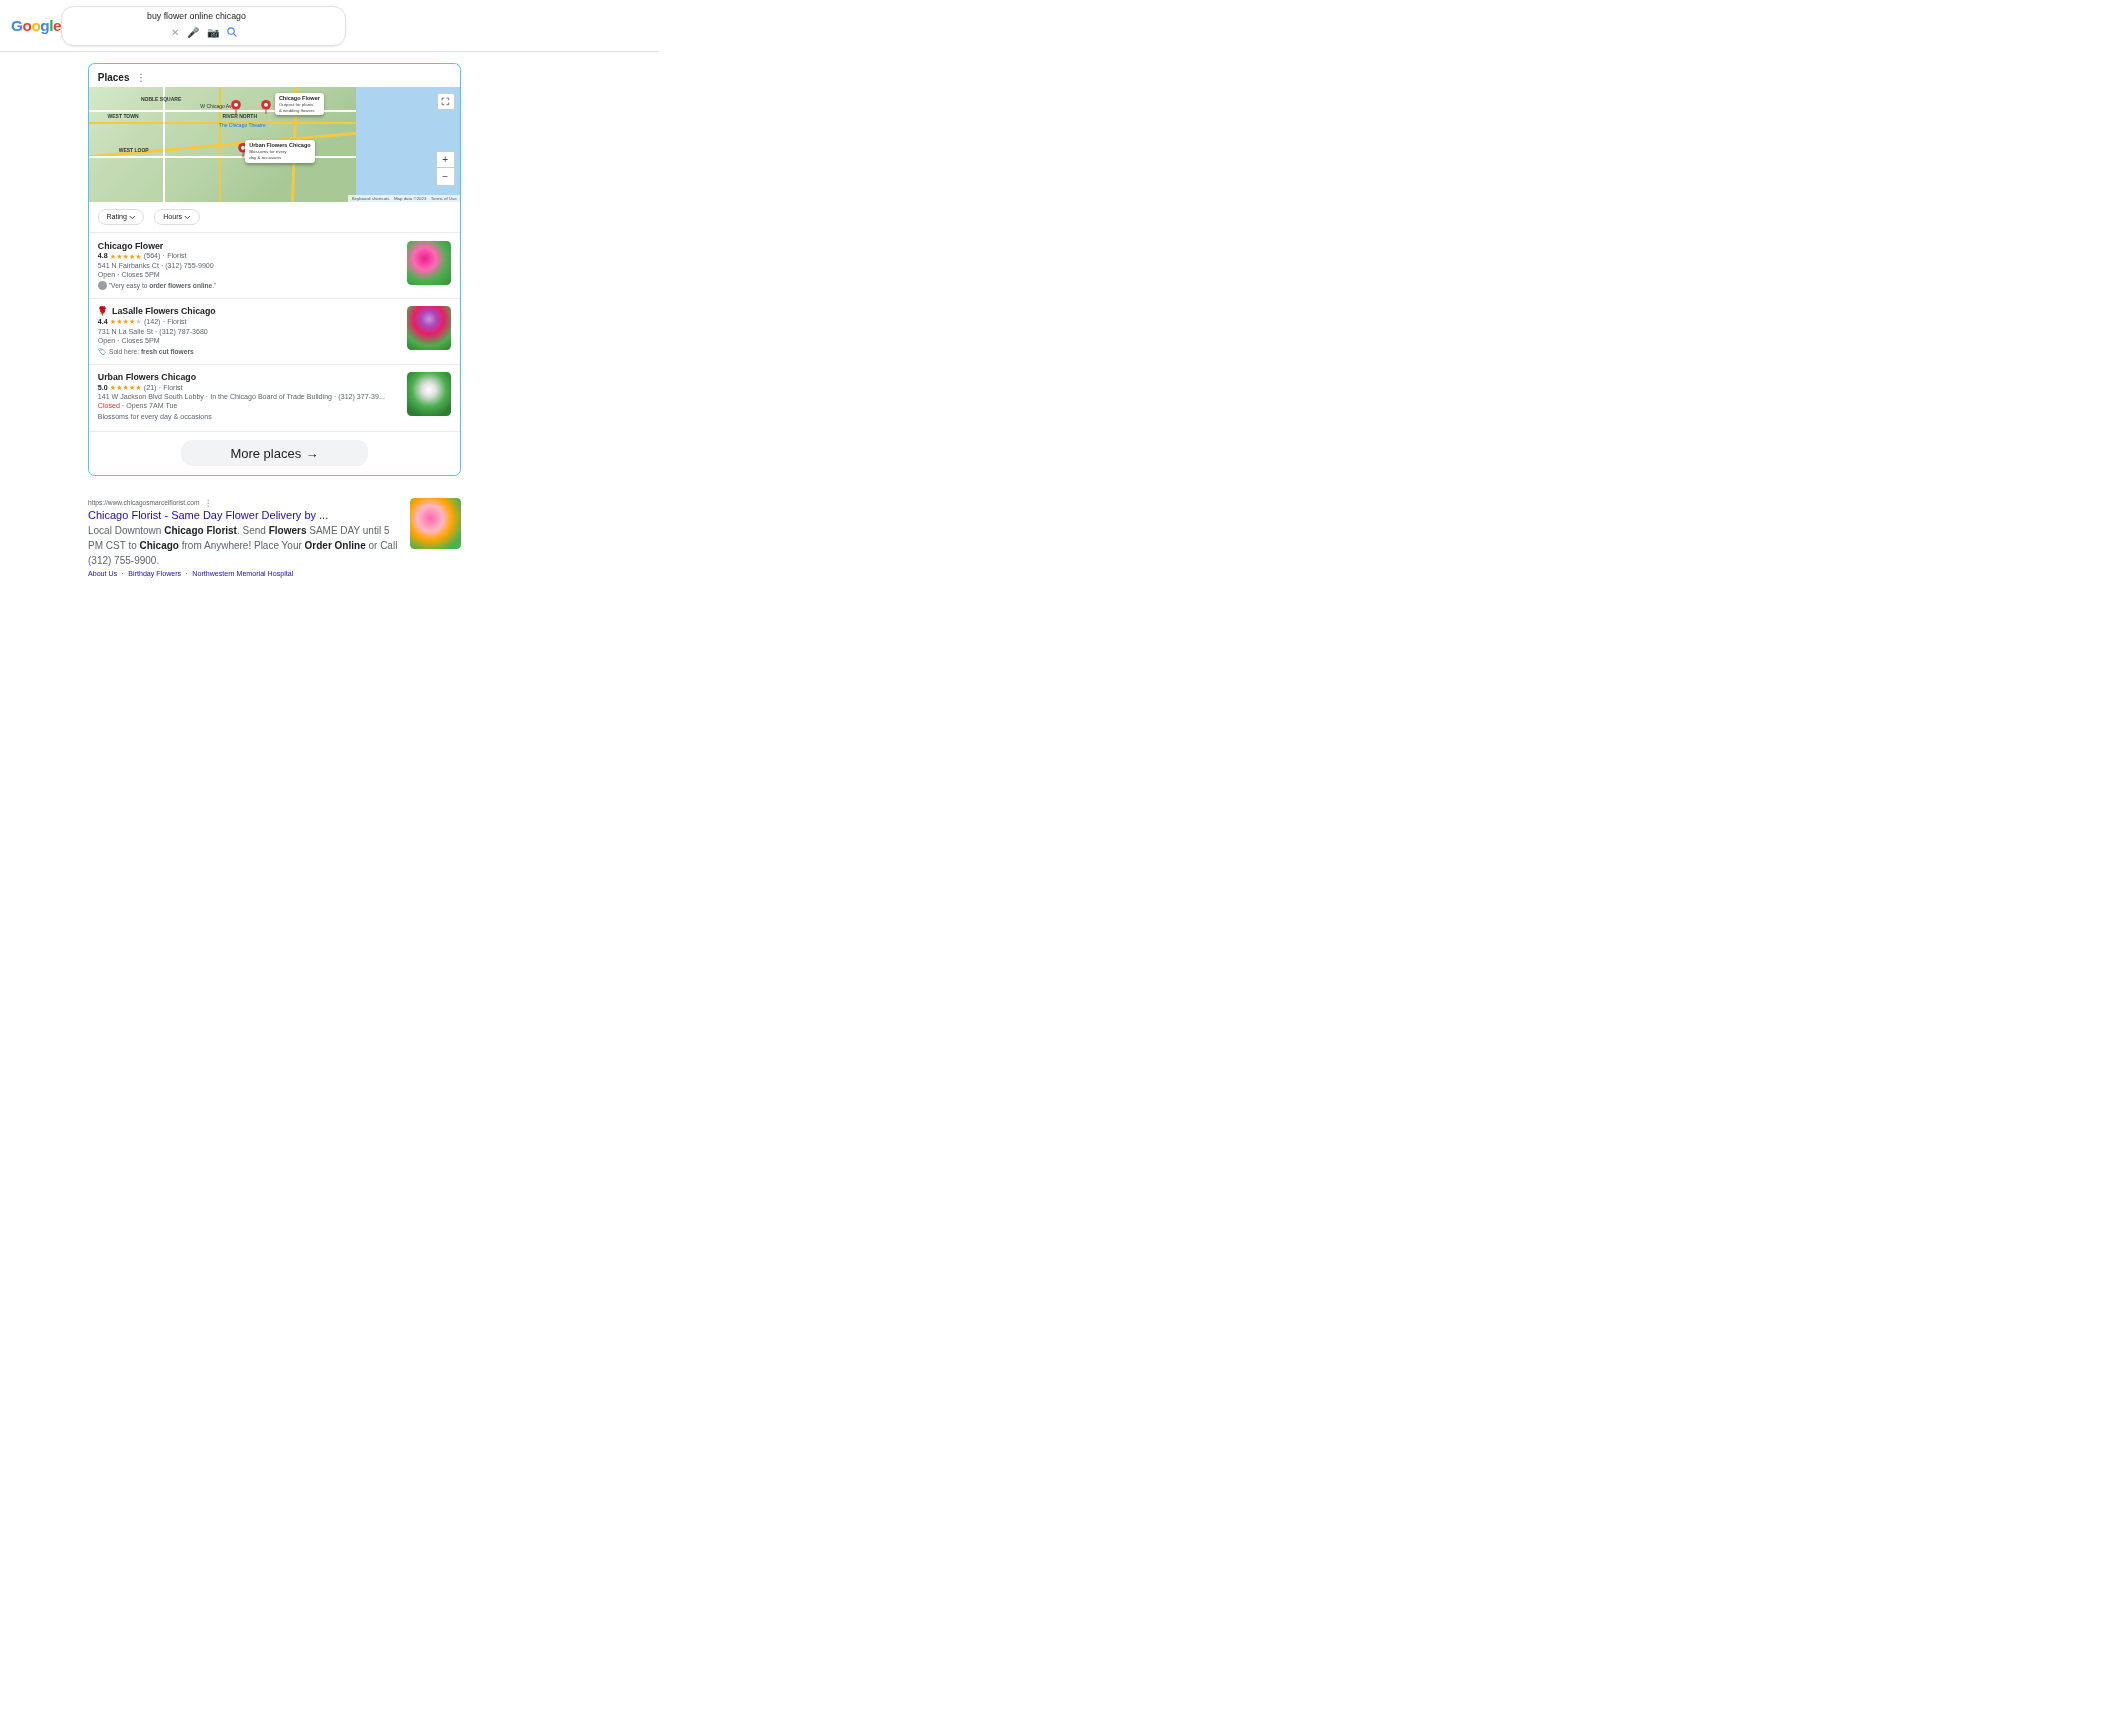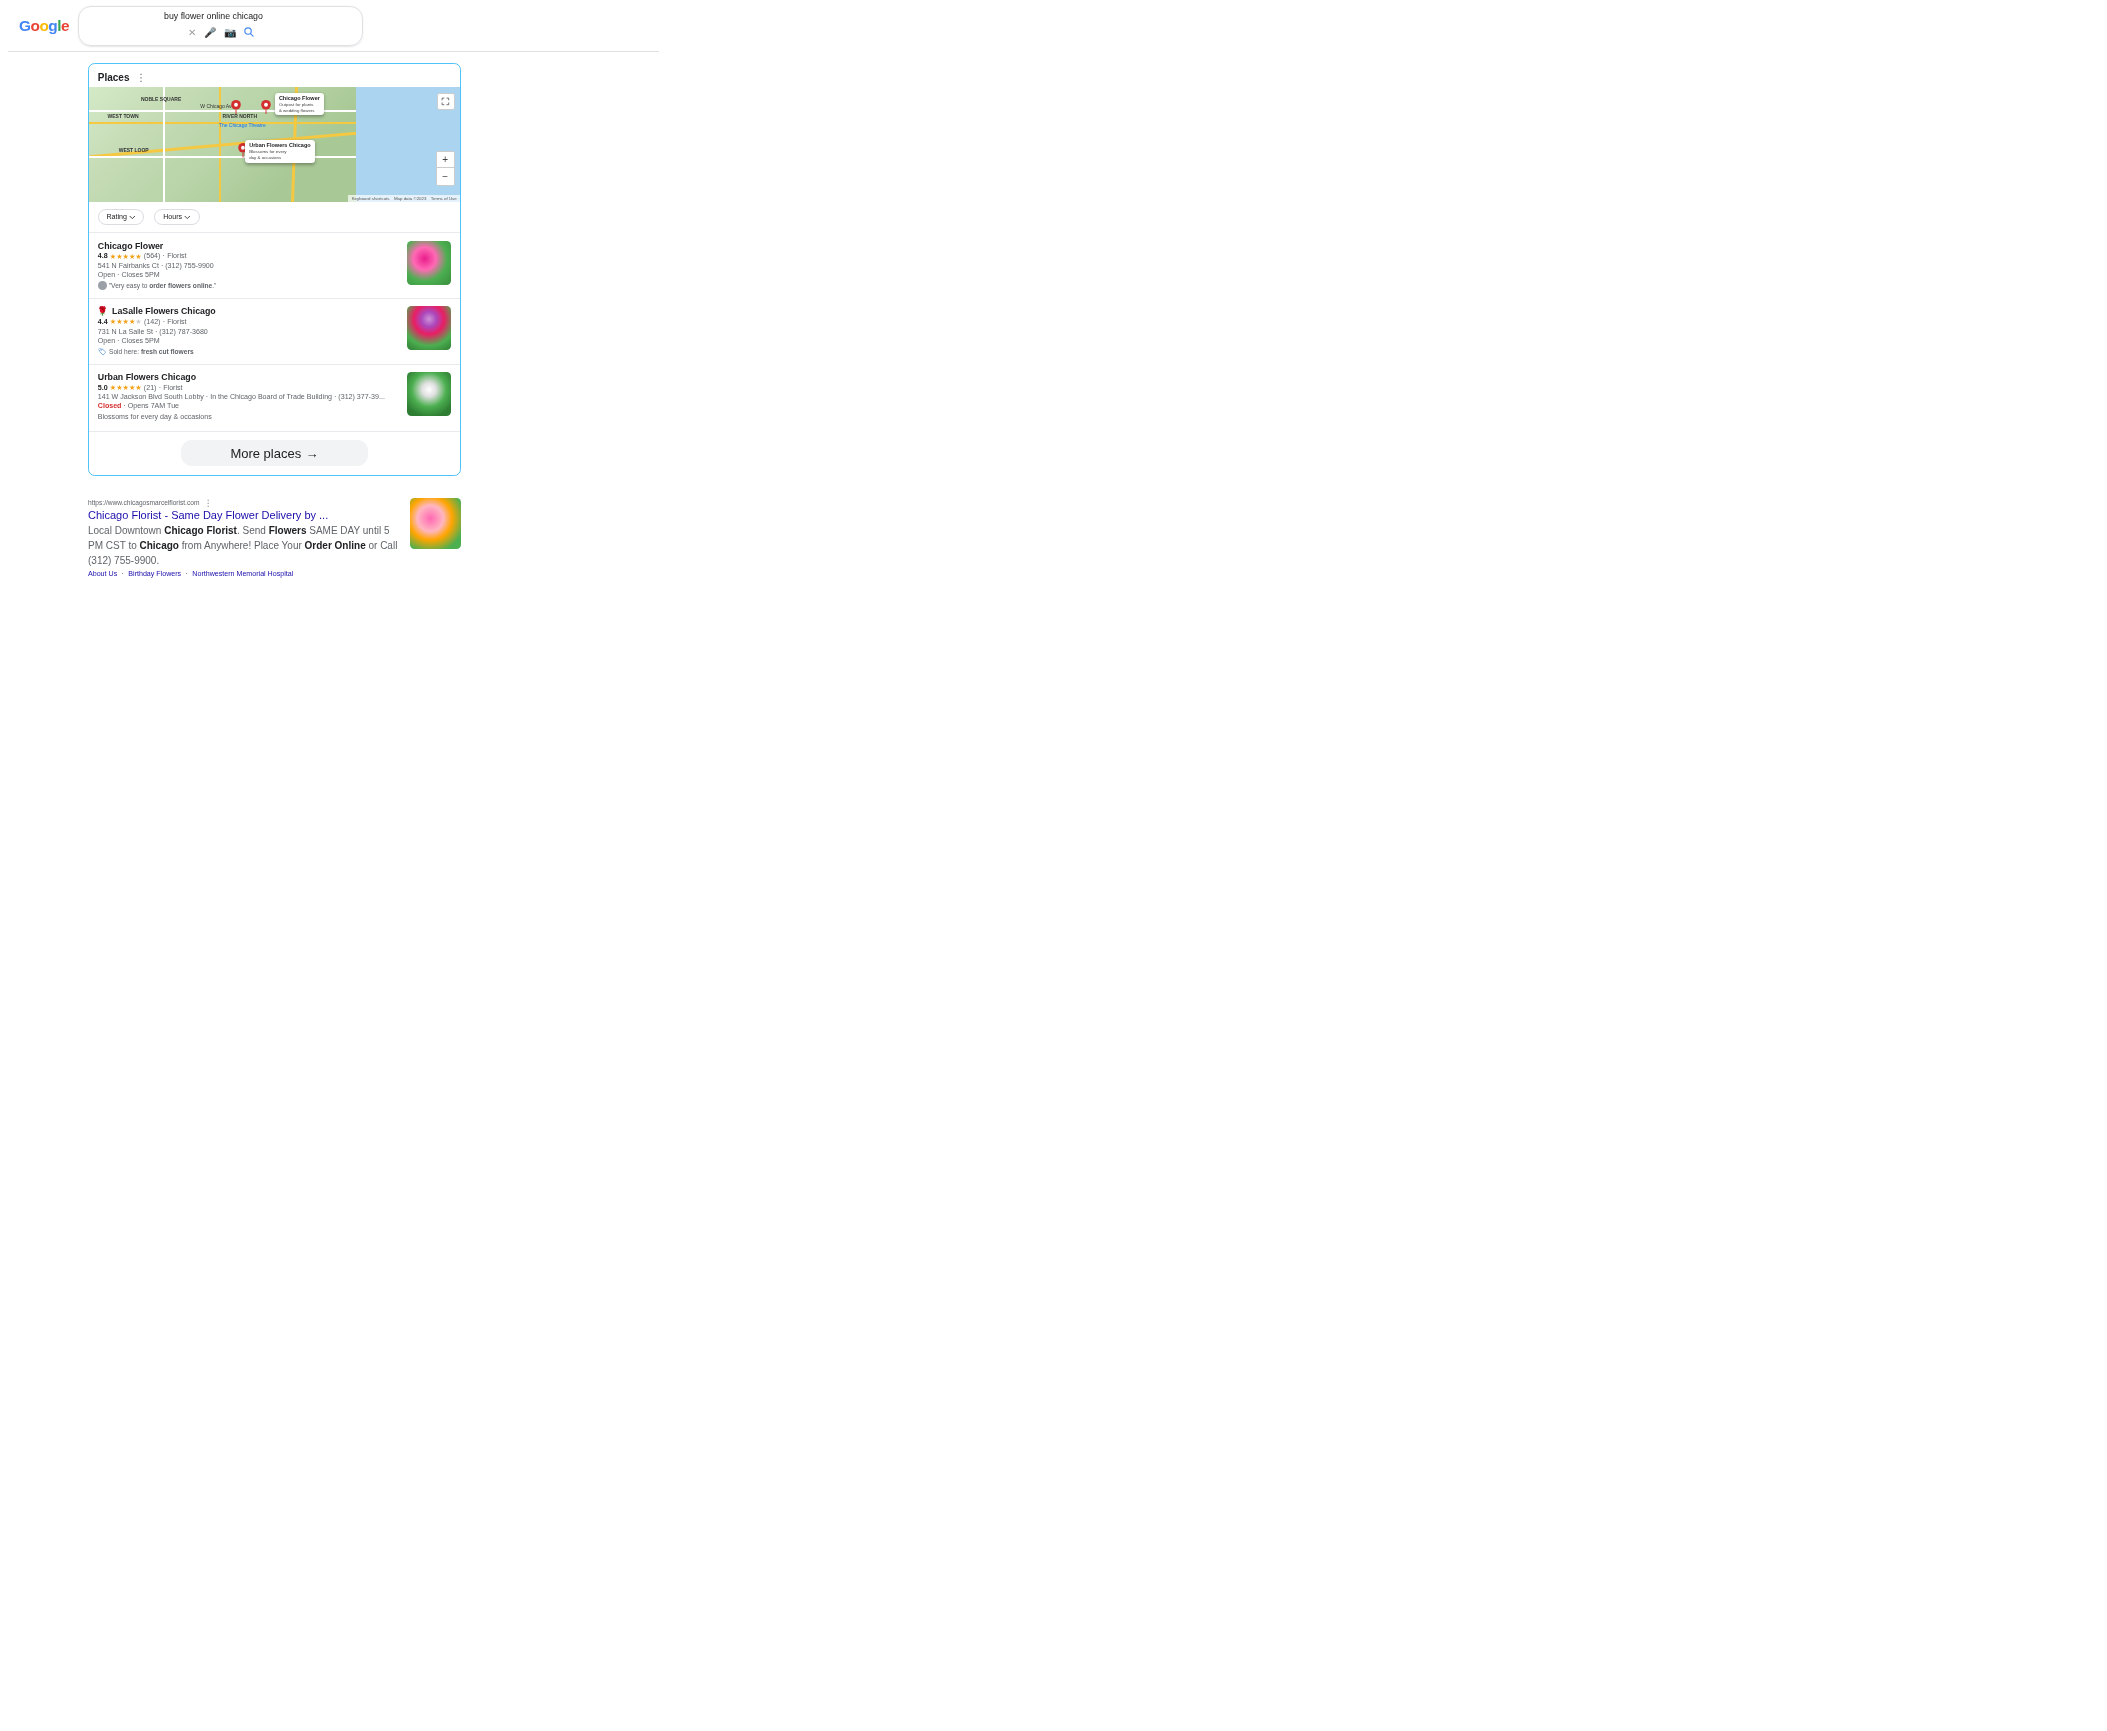--- a/index.html
+++ b/index.html
@@ -8,22 +8,21 @@
       background: #fff;
       width: 659px;
       min-height: 100vh;
     }
     
     .header {
       display: flex;
       align-items: center;
       padding: 5.5px 11px;
       border-bottom: 0.5px solid #e0e0e0;
-      gap: 9px;
-      margin-left: 8px;
+      gap: 0;
     }
     .google-logo {
       font-size: 15.4px;
       font-weight: bold;
       letter-spacing: -0.5px;
     }
     .google-logo span:nth-child(1) { color: #4285F4; }
     .google-logo span:nth-child(2) { color: #EA4335; }
     .google-logo span:nth-child(3) { color: #FBBC05; }
     .google-logo span:nth-child(4) { color: #4285F4; }
@@ -293,21 +292,21 @@
     .place-address {
       font-size: 7.1px;
       color: #5f6368;
       margin-bottom: 1.1px;
     }
     .place-hours {
       font-size: 7.1px;
       color: #5f6368;
       margin-bottom: 2.2px;
     }
-    .place-hours .closed { color: #d32f2f; font-weight: bold; }
+    .place-hours .closed { color: #d32f2f; font-weight: normal; }
     .place-review {
       font-size: 6.6px;
       color: #5f6368;
       display: flex;
       align-items: center;
       gap: 2.2px;
     }
     .place-review .avatar {
       width: 8.8px;
       height: 8.8px;

